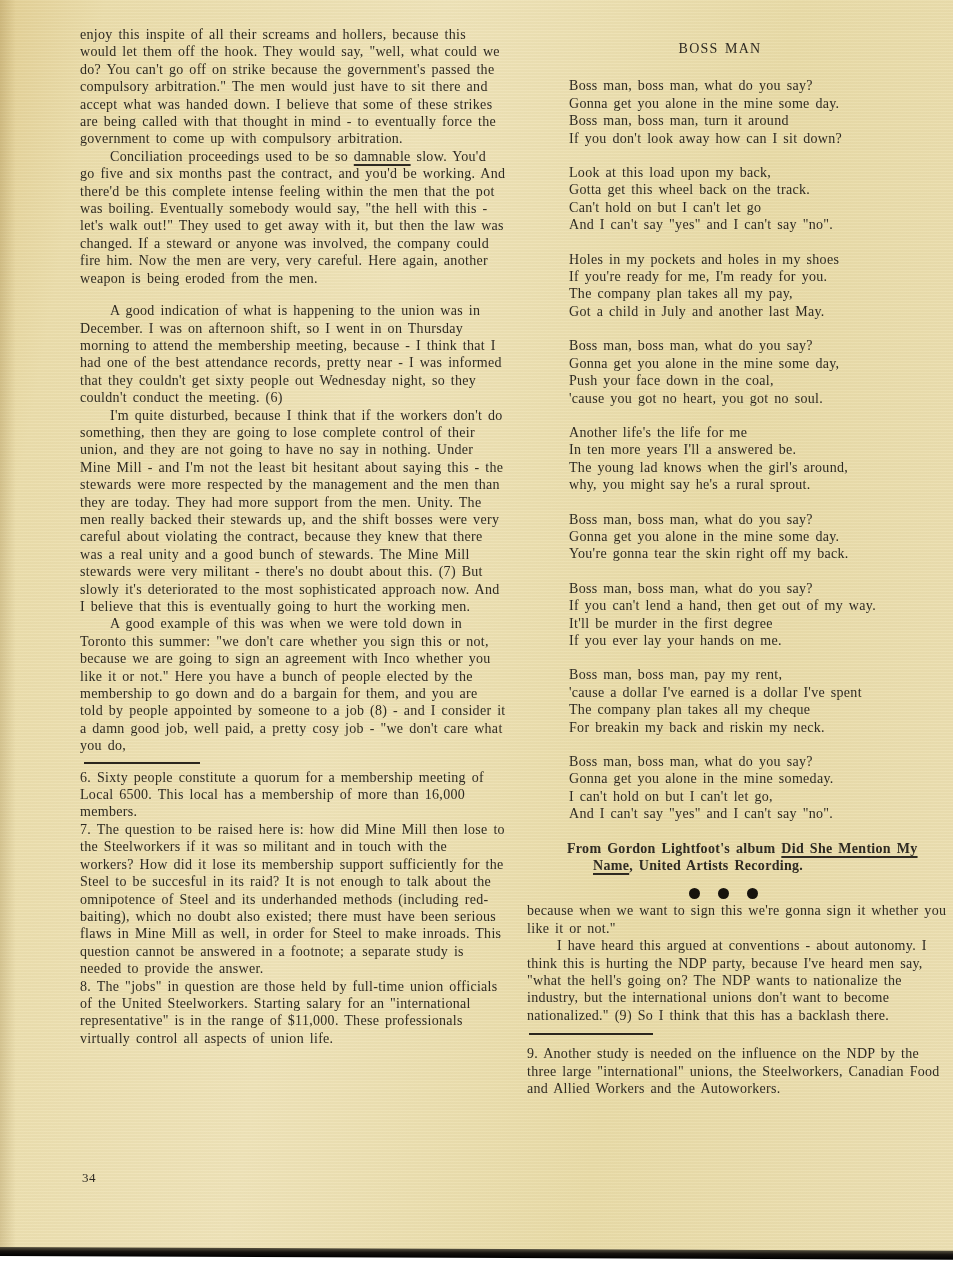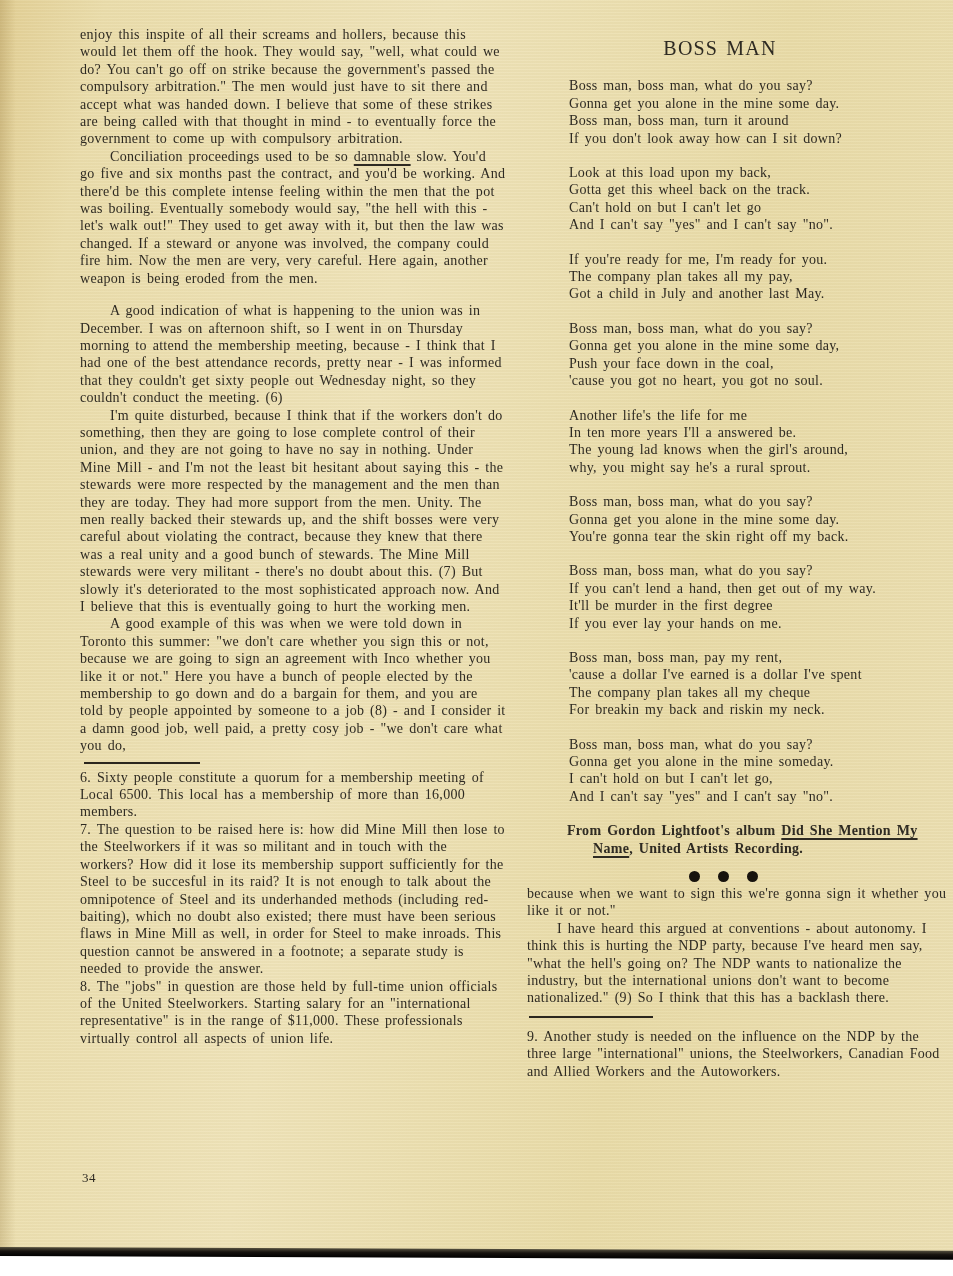--- a/index.html
+++ b/index.html
@@ -13,21 +13,21 @@
          background:linear-gradient(to right,rgba(130,100,40,0.22),rgba(130,100,40,0));}
   .col{position:absolute;font-size:14px;line-height:17.4px;letter-spacing:0.3px;word-spacing:2px;}
   .left-col{left:80px;top:26px;width:426px;}
   .right-col{left:527px;top:40px;width:424px;}
   .para{margin:0;}
   .para.indent{text-indent:30px;}
   .para.gap{margin-top:15px;}
   .ul{text-decoration:underline;text-underline-offset:3px;text-decoration-thickness:1.5px;}
   .fn-divider{width:116px;border-top:2px solid #2b261d;margin:7px 0 5px 4px;}
   .poem{padding-left:42px;}
-  .poem-title{text-align:center;letter-spacing:1.2px;margin:0 80px 20px 0;font-size:20px;}
+  .poem-title{text-align:center;letter-spacing:1.2px;margin:0 80px 20px 0;font-size:14px;}
   .stanza{margin-bottom:17px;}
   .poem-line{white-space:nowrap;font-family:Liberation Serif, serif;}
   .attribution{margin-top:16px;padding-left:40px;font-weight:bold;}
   .attribution .line2{padding-left:26px;}
   .dots{margin-top:14px;text-align:center;transform:translateX(-16px);line-height:14px;}
   .dot{display:inline-block;width:11px;height:11px;border-radius:50%;background:#17130d;margin:0 9px;}
   .rc-paras{}
   .divider2{width:124px;border-top:2px solid #2b261d;margin:9px 0 0 2px;}
   .rc-footnotes{margin-top:10px;}
   .page-number{position:absolute;left:82px;top:1170px;font-size:13px;letter-spacing:0.5px;}
@@ -67,20 +67,21 @@
             <div class="poem-line">Boss man, boss man, turn it around</div>
             <div class="poem-line">If you don't look away how can I sit down?</div>
           </div>
           <div class="stanza">
             <div class="poem-line">Look at this load upon my back,</div>
             <div class="poem-line">Gotta get this wheel back on the track.</div>
             <div class="poem-line">Can't hold on but I can't let go</div>
             <div class="poem-line">And I can't say "yes" and I can't say "no".</div>
           </div>
           <div class="stanza">
+            <div class="poem-line">Holes in my pockets and holes in my shoes</div>
             <div class="poem-line">If you're ready for me, I'm ready for you.</div>
             <div class="poem-line">The company plan takes all my pay,</div>
             <div class="poem-line">Got a child in July and another last May.</div>
           </div>
           <div class="stanza">
             <div class="poem-line">Boss man, boss man, what do you say?</div>
             <div class="poem-line">Gonna get you alone in the mine some day,</div>
             <div class="poem-line">Push your face down in the coal,</div>
             <div class="poem-line">'cause you got no heart, you got no soul.</div>
           </div>

